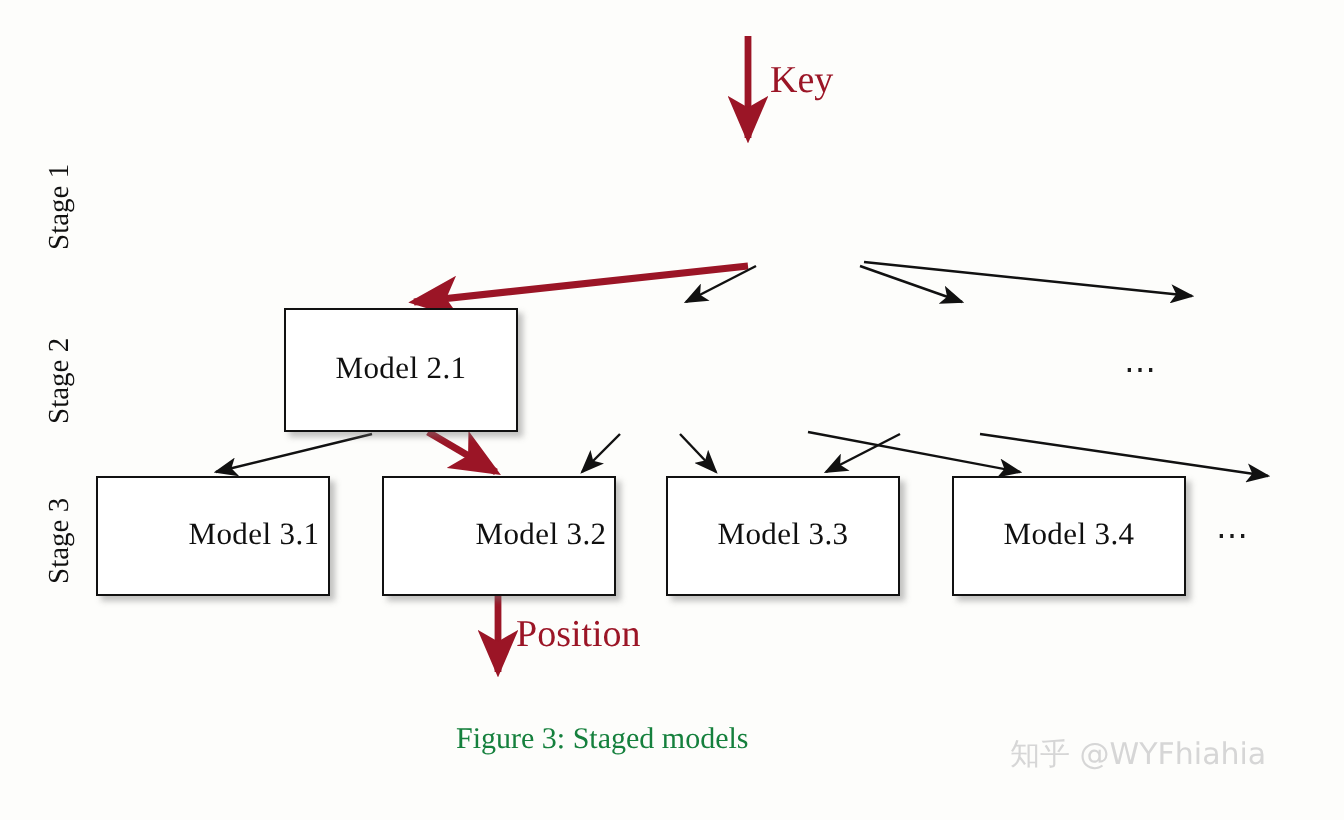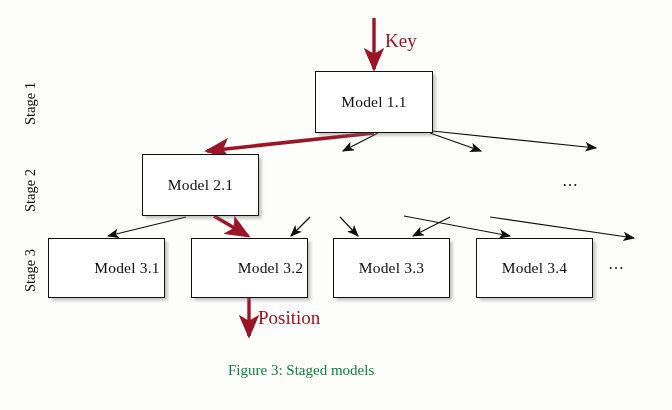--- a/index.html
+++ b/index.html
@@ -112,30 +112,30 @@
     <line x1="450" y1="217" x2="413" y2="236" stroke="#111111" stroke-width="1.2" marker-end="url(#ah-black)"></line>
     <line x1="490" y1="217" x2="634" y2="238" stroke="#111111" stroke-width="1.2" marker-end="url(#ah-black)"></line>
 
     <line x1="249" y1="298" x2="249" y2="336" stroke="#9b1526" stroke-width="3.4" marker-end="url(#ah-red)"></line>
   </svg>
 
   <div class="stage-label" style="left:22px; top:125px;">Stage 1</div>
   <div class="stage-label" style="left:22px; top:212px;">Stage 2</div>
   <div class="stage-label" style="left:22px; top:292px;">Stage 3</div>
 
-  <div class="node-box" style="left:315px; top:71px; width:118px; height:62px;">Model 1.1</div>
 
   <div class="node-box" style="left:142px; top:154px; width:117px; height:62px;">Model 2.1</div>
 
   <div class="node-box" style="left:48px; top:238px; width:117px; height:60px;padding-left:41px;">Model 3.1</div>
   <div class="node-box" style="left:191px; top:238px; width:117px; height:60px;padding-left:42px;">Model 3.2</div>
   <div class="node-box" style="left:333px; top:238px; width:117px; height:60px;">Model 3.3</div>
   <div class="node-box" style="left:476px; top:238px; width:117px; height:60px;">Model 3.4</div>
 
   <div class="ellipsis" style="left:562px; top:175px;">⋯</div>
   <div class="ellipsis" style="left:608px; top:258px;">⋯</div>
 
   <div class="annot" style="left:385px; top:30px;">Key</div>
   <div class="annot" style="left:258px; top:307px;">Position</div>
 
   <div id="caption">Figure 3: Staged models</div>
+  <div id="watermark">知乎 @WYFhiahia</div>
 
 </div>
 
 </body></html>

